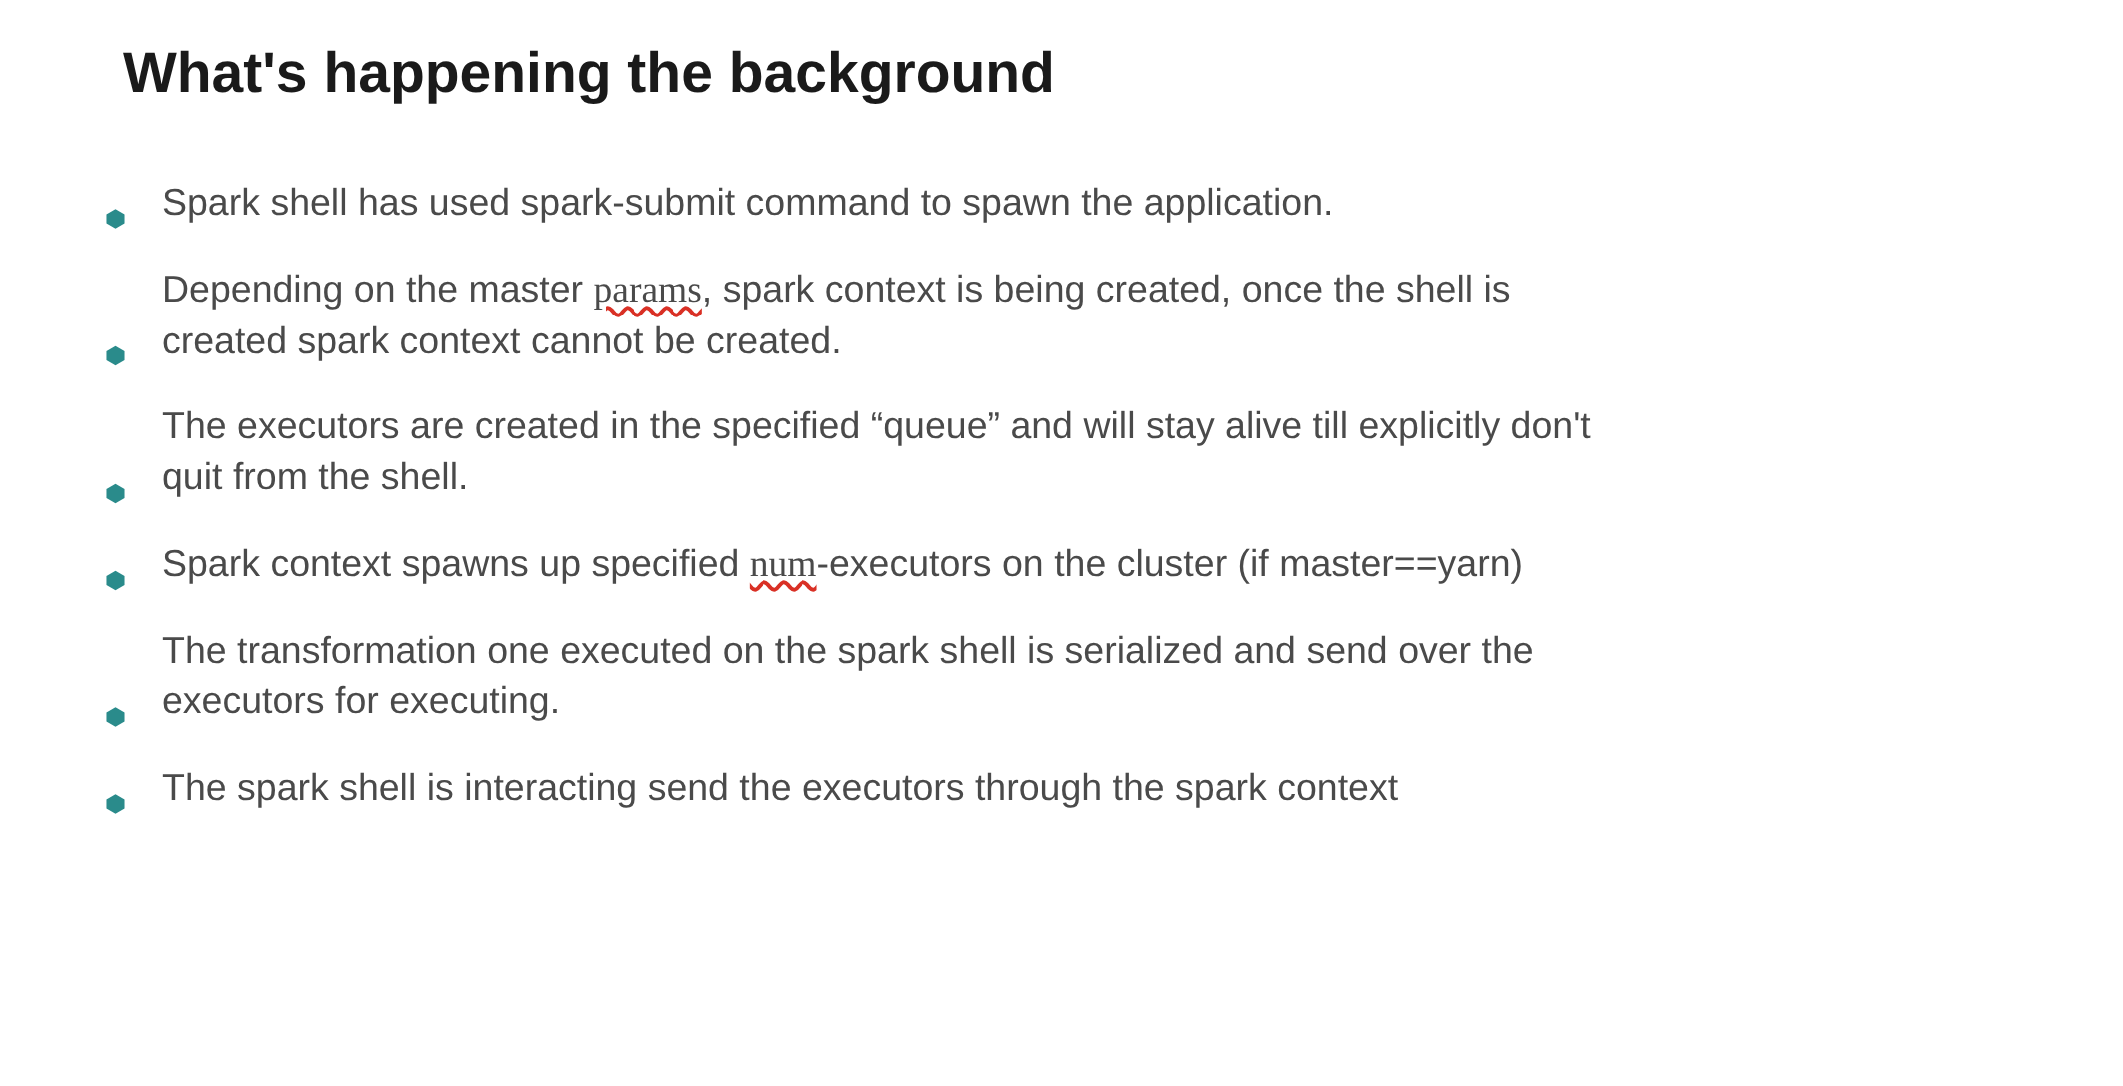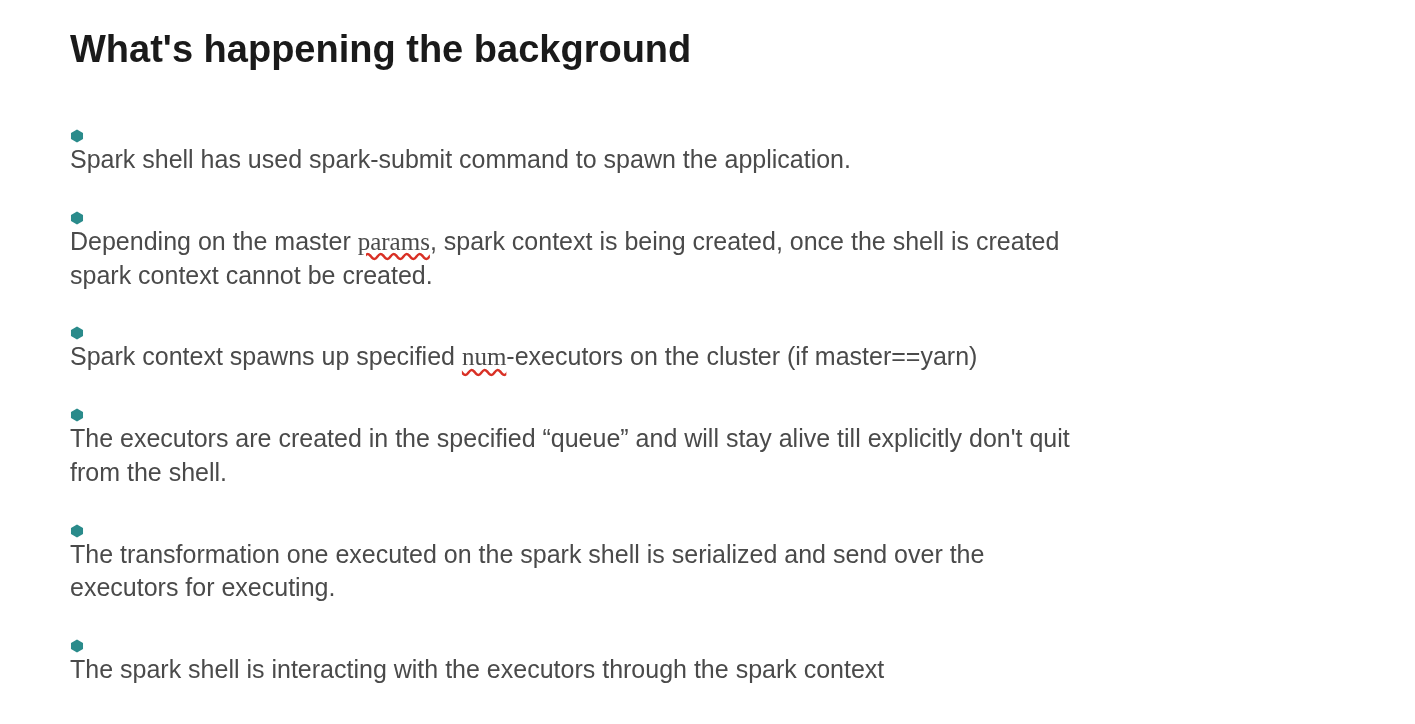--- a/index.html
+++ b/index.html
@@ -12,32 +12,32 @@
       background: #ffffff;
       width: 1415px;
       height: 724px;
       padding: 28px 70px;
     }
     .slide-title {
       font-size: 38px;
       font-weight: bold;
       color: #1a1a1a;
       margin-bottom: 48px;
+      margin-left: 12px;
     }
     .bullet-list {
       list-style: none;
     }
     .bullet-item {
       display: flex;
-      align-items: flex-start;
+      align-items: flex-end;
       margin-bottom: 24px;
       font-size: 25px;
       color: #4a4a4a;
       line-height: 1.35;
-      flex-direction: column;
     }
     .hexagon-bullet {
       flex-shrink: 0;
       width: 14px;
       height: 14px;
       margin-top: 10px;
       margin-right: 24px;
     }
     .bullet-text {
       flex: 1;
@@ -66,33 +66,33 @@
   <li class="bullet-item">
     <svg class="hexagon-bullet" viewBox="0 0 100 100">
       <polygon points="50,3 93,28 93,72 50,97 7,72 7,28" fill="#2a8b8b"></polygon>
     </svg>
     <span class="bullet-text"><span>Depending on the master </span><span class="spellcheck">params</span><span>, spark context is being created, once the shell is created spark context cannot be created.</span></span>
   </li>
   <li class="bullet-item">
     <svg class="hexagon-bullet" viewBox="0 0 100 100">
       <polygon points="50,3 93,28 93,72 50,97 7,72 7,28" fill="#2a8b8b"></polygon>
     </svg>
-    <span class="bullet-text"><span>Spark context spawns up specified  </span><span class="spellcheck">num</span><span>-executors on the cluster (if master==yarn)</span></span>
+    <span class="bullet-text"><span>The executors are created in the specified “queue” and will stay alive till explicitly don't quit from the shell.</span><span class="spellcheck"></span><span></span></span>
   </li>
   <li class="bullet-item">
     <svg class="hexagon-bullet" viewBox="0 0 100 100">
       <polygon points="50,3 93,28 93,72 50,97 7,72 7,28" fill="#2a8b8b"></polygon>
     </svg>
-    <span class="bullet-text"><span>The executors are created in the specified “queue” and will stay alive till explicitly don't quit from the shell.</span><span class="spellcheck"></span><span></span></span>
+    <span class="bullet-text"><span>Spark context spawns up specified  </span><span class="spellcheck">num</span><span>-executors on the cluster (if master==yarn)</span></span>
   </li>
   <li class="bullet-item">
     <svg class="hexagon-bullet" viewBox="0 0 100 100">
       <polygon points="50,3 93,28 93,72 50,97 7,72 7,28" fill="#2a8b8b"></polygon>
     </svg>
     <span class="bullet-text"><span>The transformation one executed on the spark shell is serialized and send over the executors for executing.</span><span class="spellcheck"></span><span></span></span>
   </li>
   <li class="bullet-item">
     <svg class="hexagon-bullet" viewBox="0 0 100 100">
       <polygon points="50,3 93,28 93,72 50,97 7,72 7,28" fill="#2a8b8b"></polygon>
     </svg>
-    <span class="bullet-text"><span>The spark shell is interacting with the executors through the spark context</span><span class="spellcheck"></span><span></span></span>
+    <span class="bullet-text"><span>The spark shell is interacting send the executors through the spark context</span><span class="spellcheck"></span><span></span></span>
   </li>
 </ul>
 
 </body></html>

